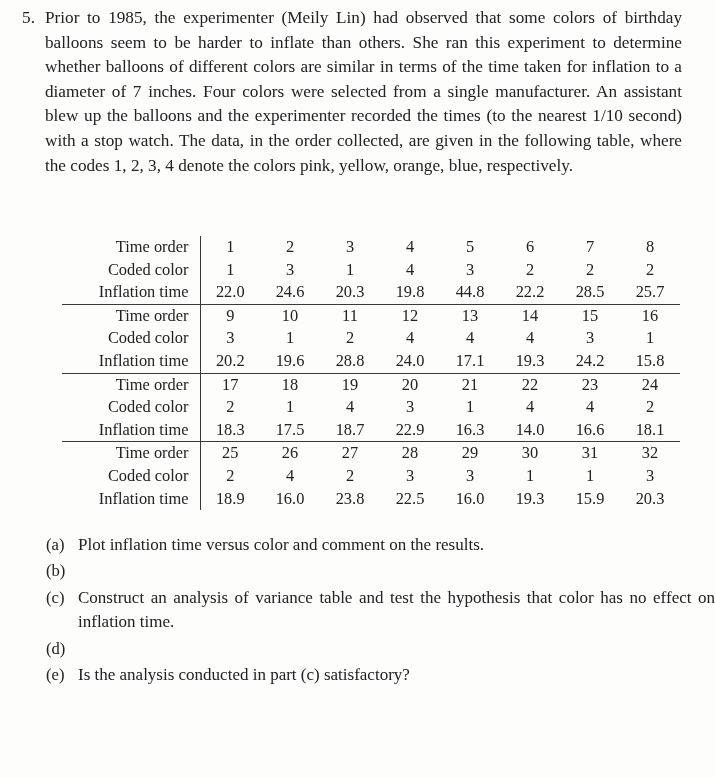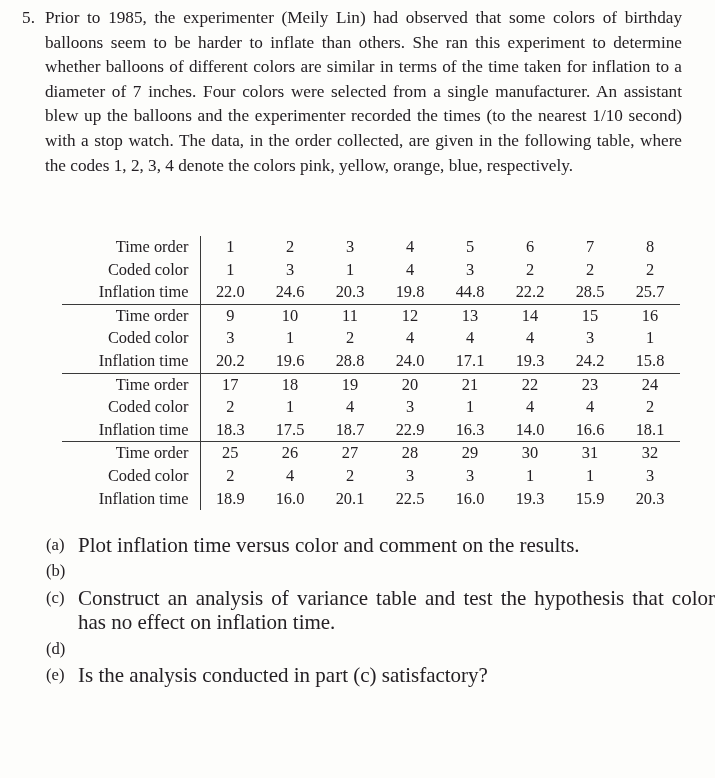--- a/index.html
+++ b/index.html
@@ -99,21 +99,21 @@
   .part-label {
     width: 78px;
     box-sizing: border-box;
     padding-left: 46px;
     font-size: 16.6px;
     line-height: 24.4px;
     white-space: nowrap;
   }
   .part-text {
     width: 637px;
-    font-size: 21px;
+    font-size: 17px;
     line-height: 24.4px;
     text-align: justify;
     text-justify: inter-word;
     box-sizing: border-box;
     hyphens: none;
   }
   .part-text.nojustify {
     text-align: left;
   }
 </style>
@@ -252,21 +252,21 @@
             <td>3</td>
             <td>3</td>
             <td>1</td>
             <td>1</td>
             <td>3</td>
           </tr>
           <tr>
             <td class="rowlabel">Inflation time</td>
             <td>18.9</td>
             <td>16.0</td>
-            <td>20.1</td>
+            <td>23.8</td>
             <td>22.5</td>
             <td>16.0</td>
             <td>19.3</td>
             <td>15.9</td>
             <td>20.3</td>
           </tr>
         </tbody>
     </table>
   </div>
 

